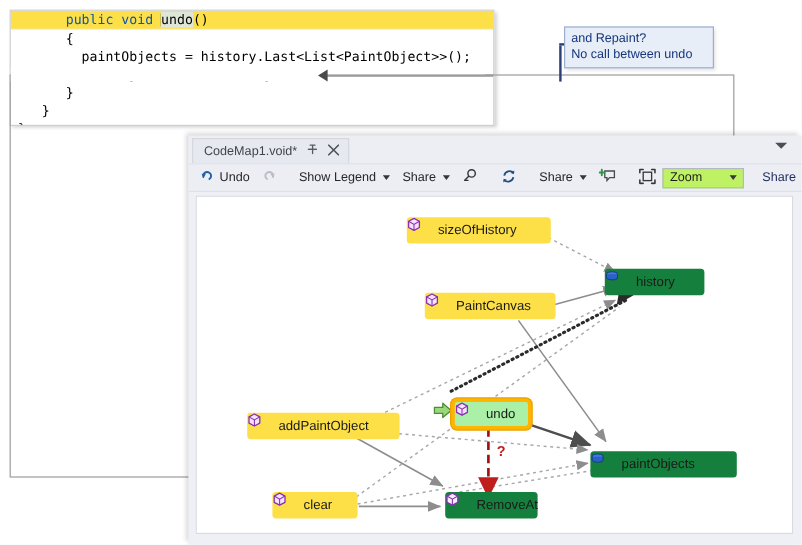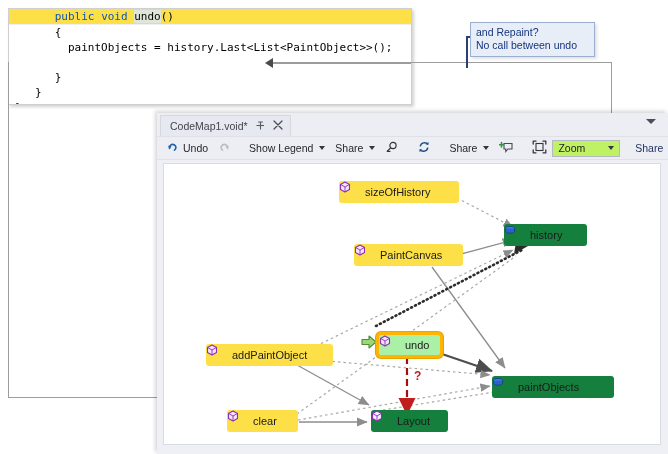--- a/index.html
+++ b/index.html
@@ -404,18 +404,18 @@
       <span>clear</span>
     </div>
 
     <div class="node grey" style="left:207px;top:246px;width:77px;">
       <span class="ico">
         <svg width="12" height="12" viewBox="0 0 12 12">
             <path d="M6,1 L10.5,3.4 L10.5,8.6 L6,11 L1.5,8.6 L1.5,3.4 Z" fill="#f4eefa" stroke="#8b2fb5" stroke-width="1.1" stroke-linejoin="round"></path>
             <path d="M1.5,3.4 L6,6 L10.5,3.4 M6,6 L6,11" stroke="#8b2fb5" stroke-width="0.9" fill="none"></path>
           </svg>
       </span>
-      <span>Layout</span>
+      <span>RemoveAt</span>
     </div>
 
     <div class="q-mark" style="left:250px;top:205px;">?</div>
   </div>
 </div>
 
 </body></html>

